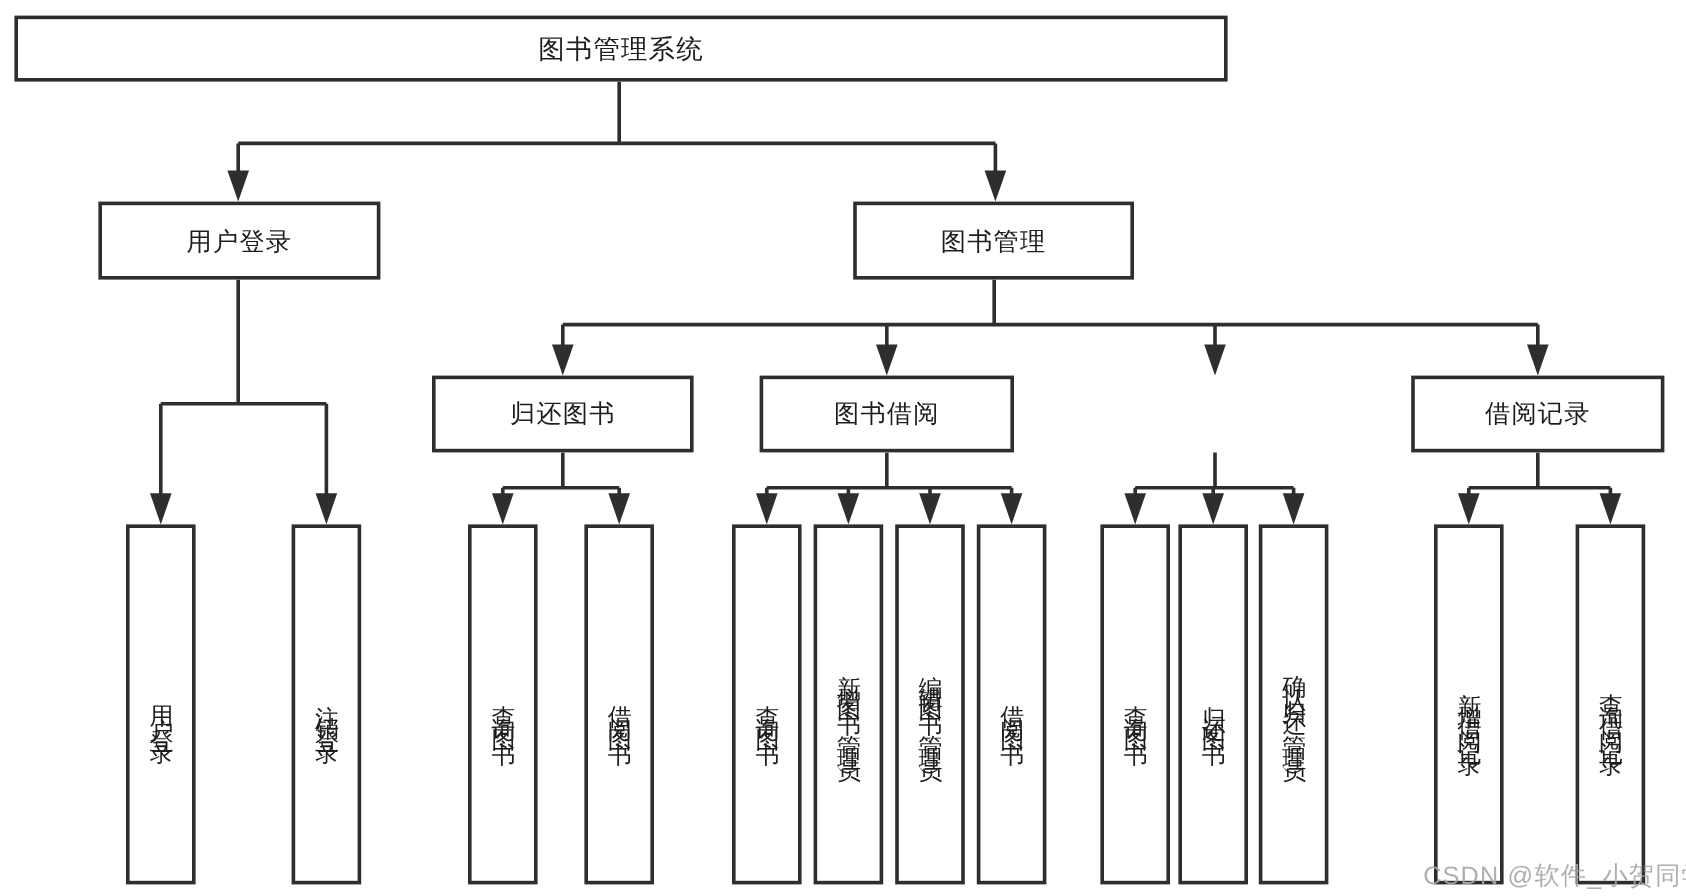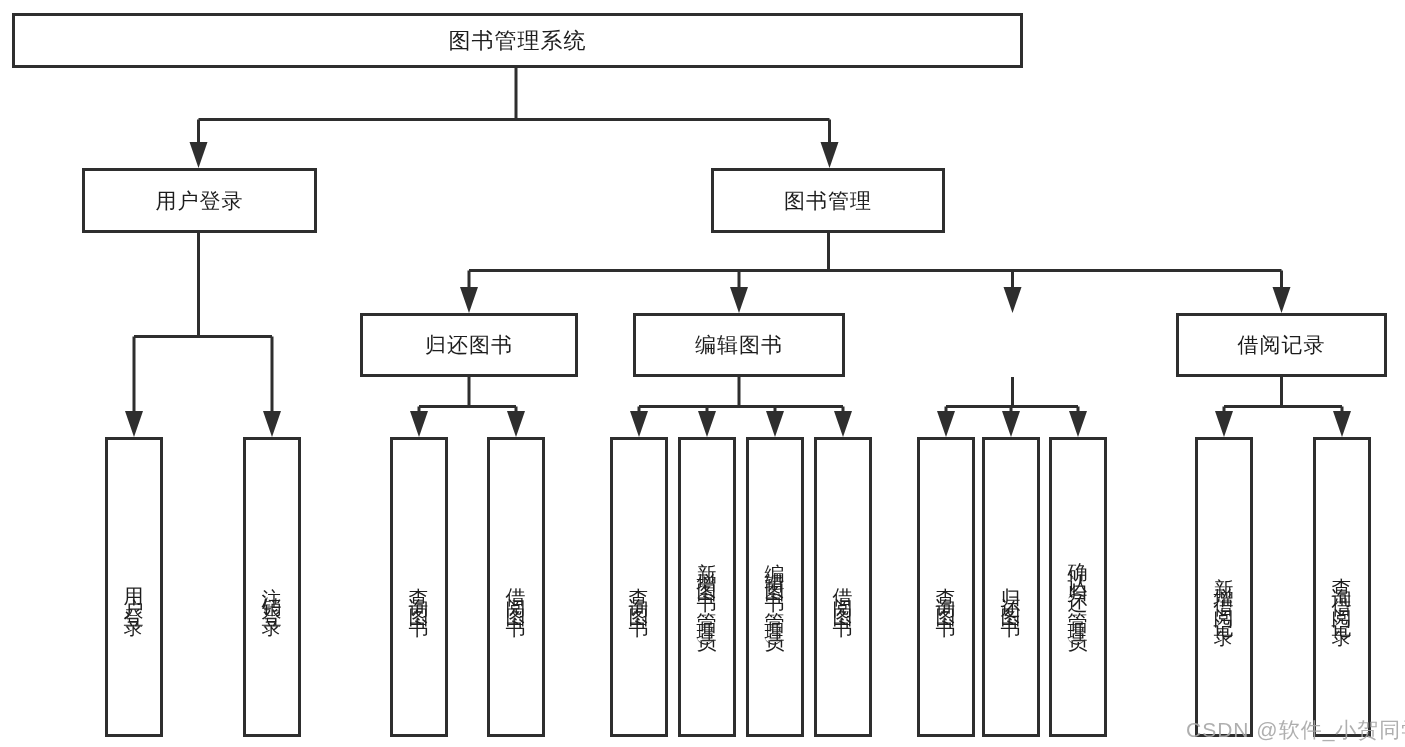--- a/index.html
+++ b/index.html
@@ -85,21 +85,21 @@
     <span class="lbl">用户登录</span>
   </div>
   <div class="box h" style="left:711px;top:168px;width:234px;height:65px;">
     <span class="lbl">图书管理</span>
   </div>
 
   <div class="box h" style="left:360px;top:313px;width:218px;height:64px;">
     <span class="lbl">归还图书</span>
   </div>
   <div class="box h" style="left:633px;top:313px;width:212px;height:64px;">
-    <span class="lbl">编辑图书</span>
+    <span class="lbl">图书借阅</span>
   </div>
   <div class="box h" style="left:1176px;top:313px;width:211px;height:64px;align-items:center;">
     <span class="lbl">借阅记录</span>
   </div>
 
   <div class="box v" style="left:105px;top:437px;width:58px;height:300px;">
     <span class="lbl">用户登录</span>
   </div>
   <div class="box v" style="left:243px;top:437px;width:58px;height:300px;">
     <span class="lbl">注销登录</span>

